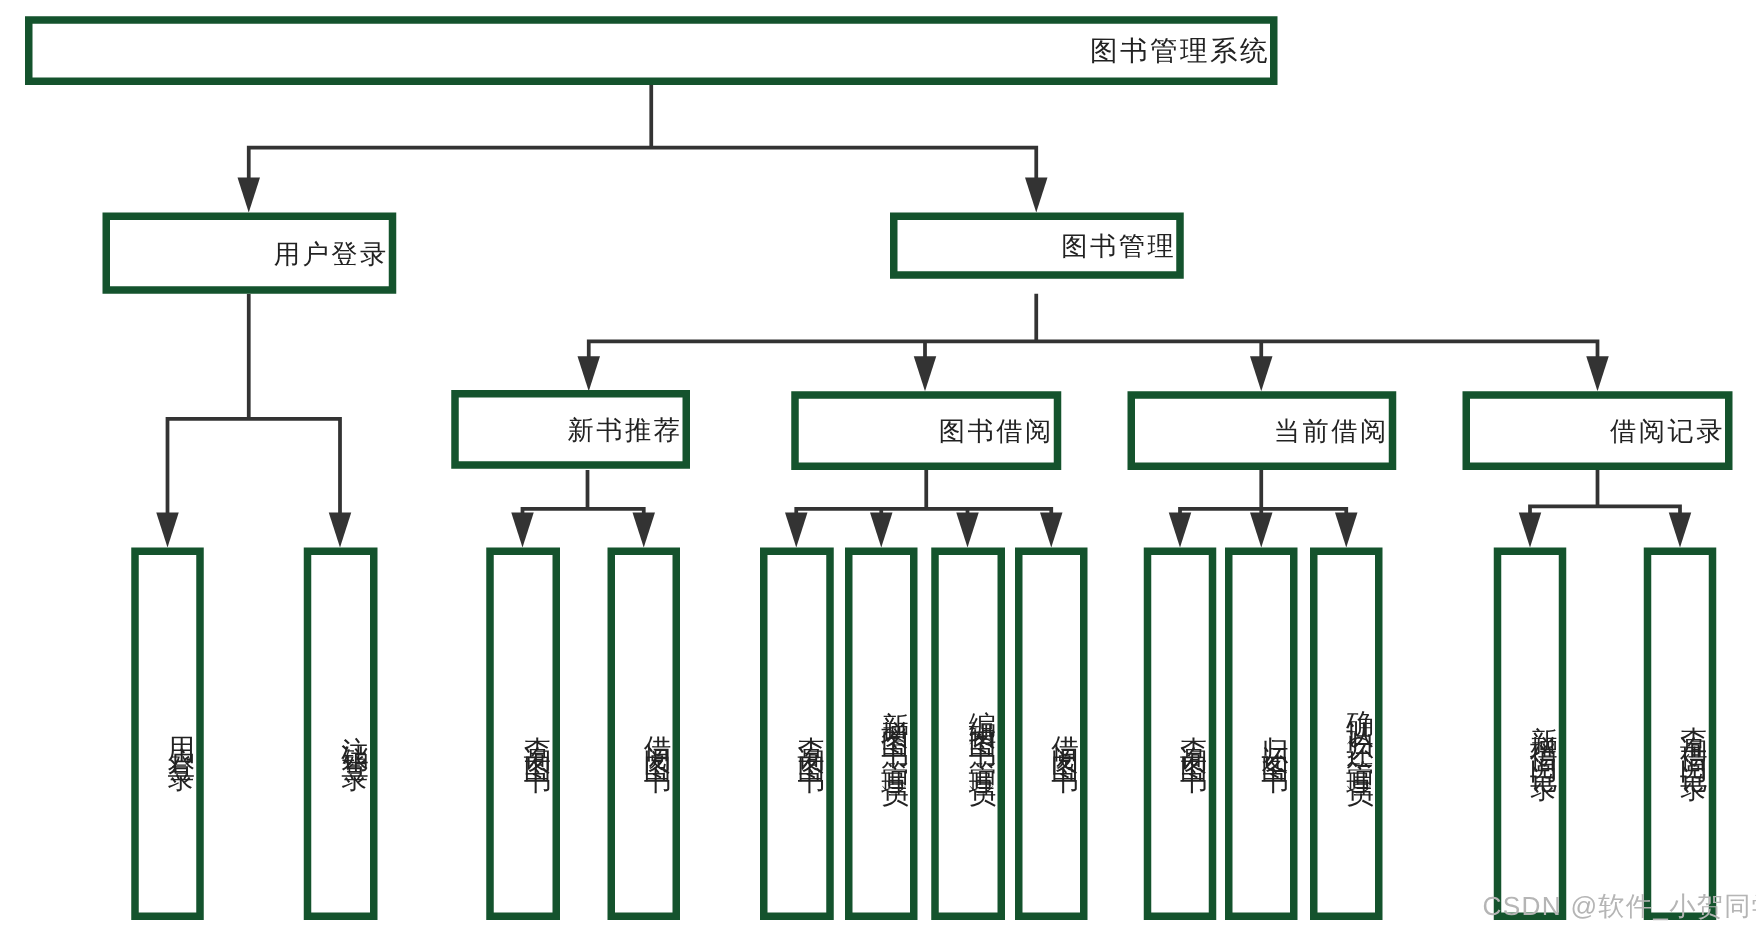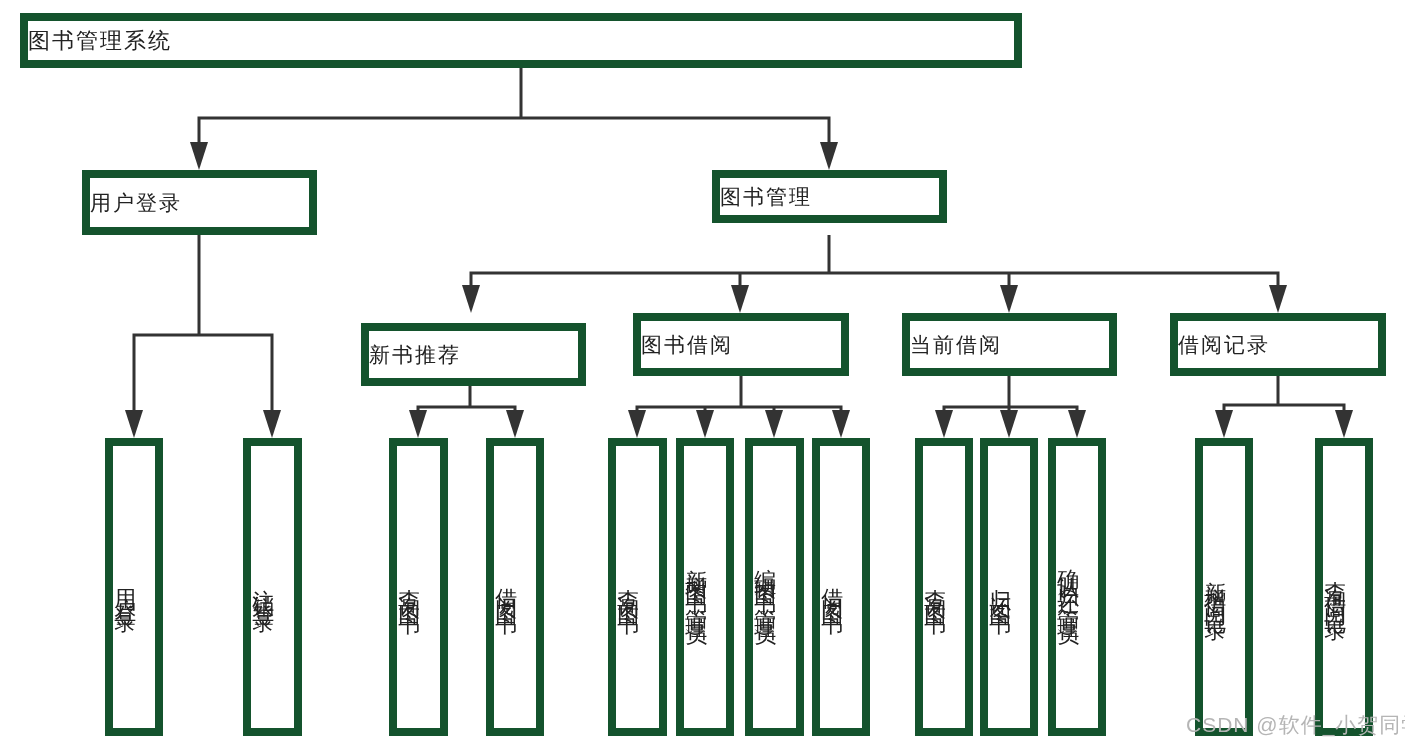--- a/index.html
+++ b/index.html
@@ -17,27 +17,28 @@
   }
   #connectors {
     position: absolute;
     left: 0;
     top: 0;
     z-index: 1;
   }
   .node {
     position: absolute;
     box-sizing: border-box;
-    border: 8px solid #14532d;
+    border: 6px solid #14532d;
     background: #ffffff;
     display: flex;
     align-items: center;
-    justify-content: flex-start;
+    justify-content: flex-end;
     color: #222222;
     z-index: 2;
+    padding-left: 32px;
   }
   .hlabel {
     font-size: 21px;
     letter-spacing: 2px;
     white-space: nowrap;
     color: #222222;
   }
   .root-box .hlabel {
     font-size: 22px;
   }
@@ -119,21 +120,21 @@
     <span class="hlabel">图书管理系统</span>
   </div>
 
   <div class="node" style="left:82px;top:170px;width:235px;height:65px">
     <span class="hlabel">用户登录</span>
   </div>
   <div class="node" style="left:712px;top:170px;width:235px;height:53px">
     <span class="hlabel">图书管理</span>
   </div>
 
-  <div class="node" style="left:361px;top:323px;width:225px;height:63px">
+  <div class="node" style="left:361px;top:312px;width:191px;height:63px">
     <span class="hlabel">新书推荐</span>
   </div>
   <div class="node" style="left:902px;top:313px;width:215px;height:63px">
     <span class="hlabel">当前借阅</span>
   </div>
   <div class="node" style="left:633px;top:313px;width:216px;height:63px">
     <span class="hlabel">图书借阅</span>
   </div>
   <div class="node" style="left:1170px;top:313px;width:216px;height:63px">
     <span class="hlabel">借阅记录</span>

